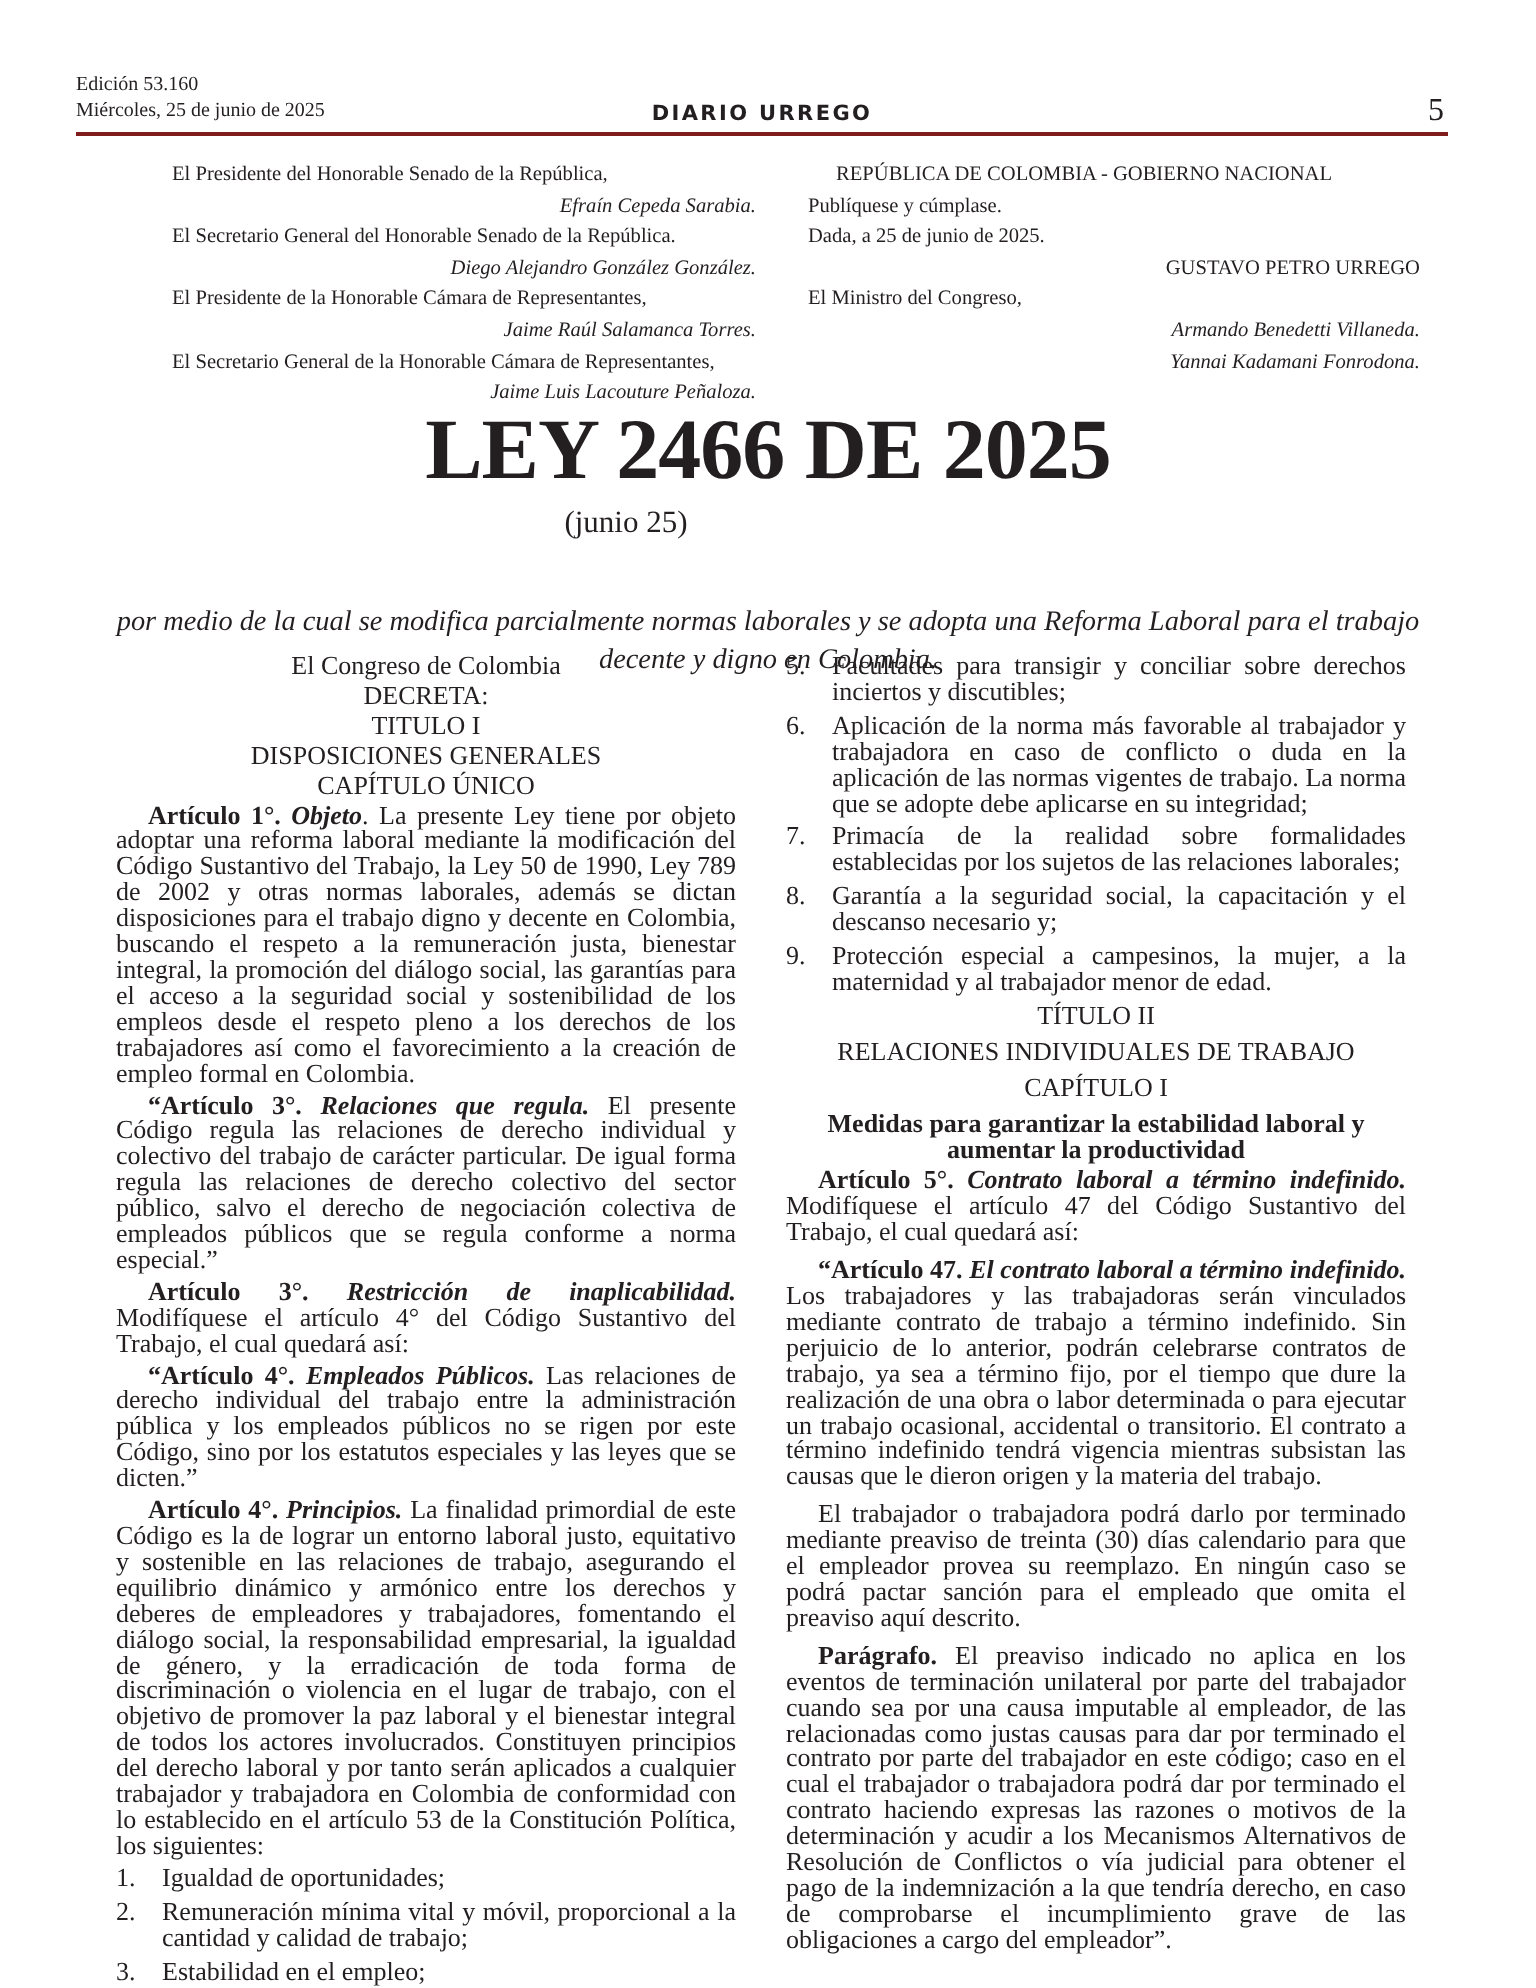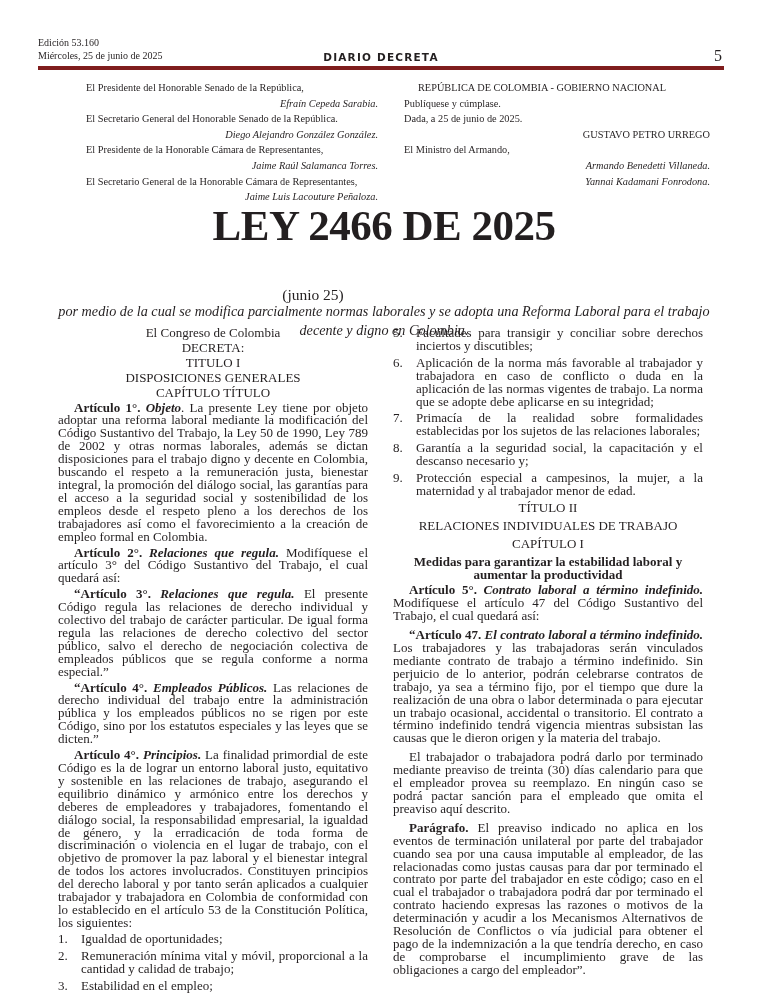--- a/index.html
+++ b/index.html
@@ -1,33 +1,33 @@
 <!DOCTYPE html>
 <html><head>
 <meta charset="utf-8">
 <style>
   html, body { margin: 0; padding: 0; background: #ffffff; }
   body { width: 768px; height: 994px; position: relative; overflow: hidden; color: #231f20; font-family: "Liberation Serif", serif; }
   .page { position: absolute; left: 0; top: 0; width: 768px; height: 994px; }
 
-  .header { position: absolute; left: 38px; top: 37px; width: 686px; height: 29px; border-bottom: 4px solid #7f1d1d; }
+  .header { position: absolute; left: 38px; top: 37px; width: 686px; height: 29px; border-bottom: 2px solid #7f1d1d; }
   .hdr-left { position: absolute; left: 0; top: 0; font-size: 10px; line-height: 12.5px; }
   .hdr-center { position: absolute; left: 0; width: 686px; top: 14px; text-align: center; font-family: "DejaVu Sans", sans-serif; font-weight: bold; font-size: 10.5px; letter-spacing: 1.2px; }
   .hdr-right { position: absolute; right: 2px; top: 10px; font-size: 16px; }
 
   .sig { position: absolute; top: 80px; font-size: 10.3px; line-height: 15.6px; }
   .sig-left { left: 72px; width: 306px; }
   .sig-right { left: 404px; width: 306px; }
   .r { text-align: right; font-style: italic; }
   .rr { text-align: right; }
   .c { text-align: center; }
   .ind { padding-left: 14px; }
 
   .title { position: absolute; left: 0; width: 768px; top: 206px; text-align: center; font-weight: bold; font-size: 43px; letter-spacing: -0.5px; line-height: 40px; }
-  .date { position: absolute; left: 0; width: 626px; top: 253px; text-align: center; font-size: 15.5px; margin-top: 33px; }
+  .date { position: absolute; left: 0; width: 626px; top: 253px; text-align: center; font-size: 15.5px; }
   .subject { position: absolute; left: 40px; width: 688px; top: 282px; text-align: center; font-style: italic; font-size: 14.2px; line-height: 18.5px; margin-top: 20px; }
 
   .col { position: absolute; top: 327px; width: 310px; font-size: 13px; line-height: 12.9px; text-align: justify; }
   .col-left { left: 58px; }
   .col-right { left: 393px; }
   .col p { margin: 0 0 3px 0; text-indent: 16px; }
   .col .c { text-indent: 0; margin: 0 0 2px 0; }
   .ol { margin: 0 0 4px 0; padding: 0; list-style: none; }
   .ol li { position: relative; padding-left: 23px; margin-bottom: 4px; }
   .ol li .num { position: absolute; left: 0; }
@@ -38,62 +38,62 @@
 </head>
 <body>
 
 <div class="page">
 
   <div class="header">
     <div class="hdr-left">
       <div>Edición 53.160</div>
       <div>Miércoles, 25 de junio de 2025</div>
     </div>
-    <div class="hdr-center">DIARIO DECRETA</div>
+    <div class="hdr-center">DIARIO URREGO</div>
     <div class="hdr-right">5</div>
   </div>
 
   <div class="sig sig-left">
     <div class="ind">El Presidente del Honorable Senado de la República,</div>
     <div class="r">Efraín Cepeda Sarabia.</div>
     <div class="ind">El Secretario General del Honorable Senado de la República.</div>
     <div class="r">Diego Alejandro González González.</div>
     <div class="ind">El Presidente de la Honorable Cámara de Representantes,</div>
     <div class="r">Jaime Raúl Salamanca Torres.</div>
     <div class="ind">El Secretario General de la Honorable Cámara de Representantes,</div>
     <div class="r">Jaime Luis Lacouture Peñaloza.</div>
   </div>
 
   <div class="sig sig-right">
     <div class="ind">REPÚBLICA DE COLOMBIA - GOBIERNO NACIONAL</div>
     <div>Publíquese y cúmplase.</div>
     <div>Dada, a 25 de junio de 2025.</div>
     <div class="rr">GUSTAVO PETRO URREGO</div>
-    <div>El Ministro del Armando,</div>
+    <div>El Ministro del Congreso,</div>
     <div class="r">Armando Benedetti Villaneda.</div>
     <div class="r">Yannai Kadamani Fonrodona.</div>
   </div>
 
   <div class="title">LEY 2466 DE 2025</div>
   <div class="date">(junio 25)</div>
   <div class="subject">por medio de la cual se modifica parcialmente normas laborales y se adopta una Reforma Laboral para el trabajo decente y digno en Colombia.</div>
 
   <div class="col col-left">
     <div class="c">El Congreso de Colombia</div>
     <div class="c">DECRETA:</div>
     <div class="c">TITULO I</div>
     <div class="c">DISPOSICIONES GENERALES</div>
-    <div class="c">CAPÍTULO TÍTULO</div>
+    <div class="c">CAPÍTULO ÚNICO</div>
 
     <p><span class="b">Artículo 1°.</span> <span class="bi">Objeto</span><span>. La presente Ley tiene por objeto adoptar una reforma laboral mediante la modificación del Código Sustantivo del Trabajo, la Ley 50 de 1990, Ley 789 de 2002 y otras normas laborales, además se dictan disposiciones para el trabajo digno y decente en Colombia, buscando el respeto a la remuneración justa, bienestar integral, la promoción del diálogo social, las garantías para el acceso a la seguridad social y sostenibilidad de los empleos desde el respeto pleno a los derechos de los trabajadores así como el favorecimiento a la creación de empleo formal en Colombia.</span></p>
 
-    <p><span class="b">Artículo 2°.</span> <span class="bi">Relaciones que regula.</span><span> Modifíquese el artículo 3° del Código Sustantivo del Trabajo, el cual quedará así:</span></p>
 
     <p><span class="b">“Artículo 3°.</span> <span class="bi">Relaciones que regula.</span><span> El presente Código regula las relaciones de derecho individual y colectivo del trabajo de carácter particular. De igual forma regula las relaciones de derecho colectivo del sector público, salvo el derecho de negociación colectiva de empleados públicos que se regula conforme a norma especial.”</span></p>
 
+    <p><span class="b">Artículo 3°.</span> <span class="bi">Restricción de inaplicabilidad.</span><span> Modifíquese el artículo 4° del Código Sustantivo del Trabajo, el cual quedará así:</span></p>
 
     <p><span class="b">“Artículo 4°.</span> <span class="bi">Empleados Públicos.</span><span> Las relaciones de derecho individual del trabajo entre la administración pública y los empleados públicos no se rigen por este Código, sino por los estatutos especiales y las leyes que se dicten.”</span></p>
 
     <p><span class="b">Artículo 4°.</span> <span class="bi">Principios.</span><span> La finalidad primordial de este Código es la de lograr un entorno laboral justo, equitativo y sostenible en las relaciones de trabajo, asegurando el equilibrio dinámico y armónico entre los derechos y deberes de empleadores y trabajadores, fomentando el diálogo social, la responsabilidad empresarial, la igualdad de género, y la erradicación de toda forma de discriminación o violencia en el lugar de trabajo, con el objetivo de promover la paz laboral y el bienestar integral de todos los actores involucrados. Constituyen principios del derecho laboral y por tanto serán aplicados a cualquier trabajador y trabajadora en Colombia de conformidad con lo establecido en el artículo 53 de la Constitución Política, los siguientes:</span></p>
 
     <ul class="ol">
       <li><span class="num">1.</span><span>Igualdad de oportunidades;</span></li>
       <li><span class="num">2.</span><span>Remuneración mínima vital y móvil, proporcional a la cantidad y calidad de trabajo;</span></li>
       <li><span class="num">3.</span><span>Estabilidad en el empleo;</span></li>
       <li><span class="num">4.</span><span>Irrenunciabilidad a los beneficios mínimos establecidos en normas laborales;</span></li>

